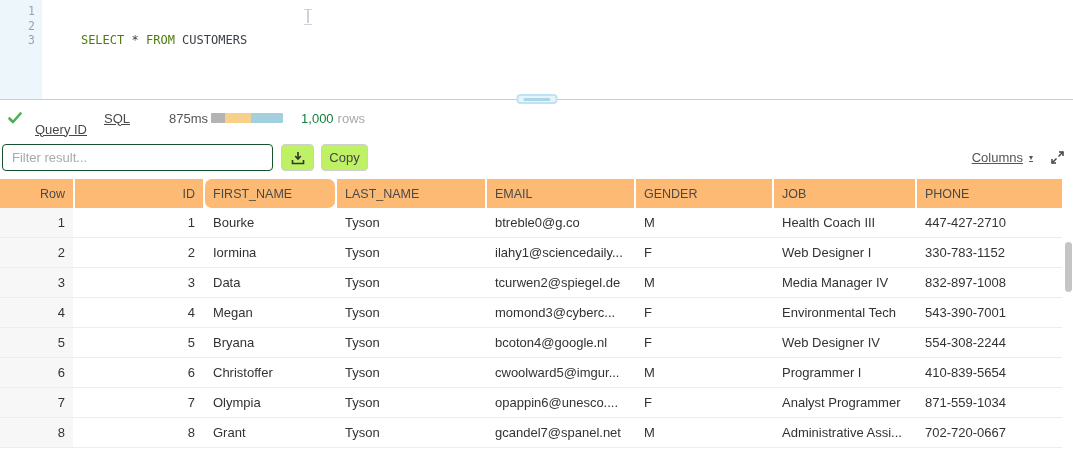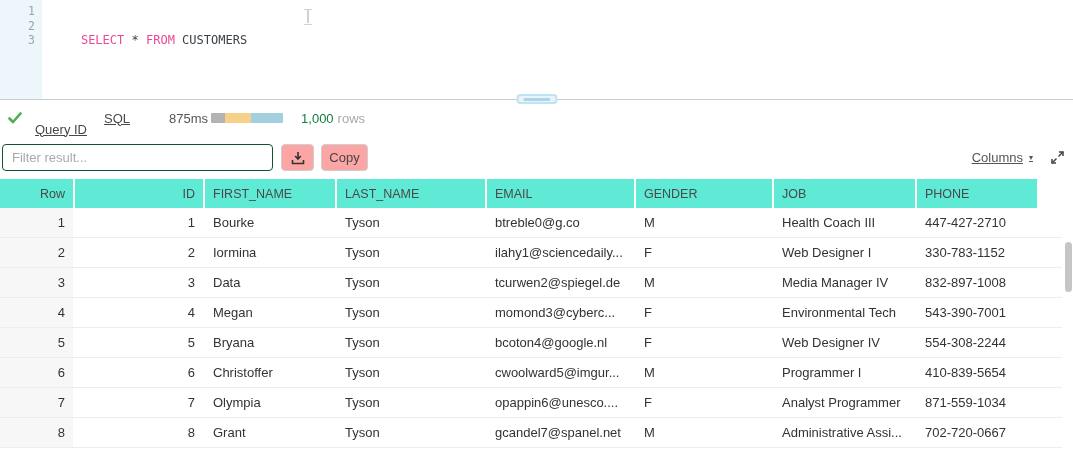--- a/index.html
+++ b/index.html
@@ -8,21 +8,21 @@
   .page { position:relative; width:1073px; height:463px; background:#fff; }
 
   
   .editor { position:relative; height:100px; border-bottom:1px solid #ccc; display:flex; }
   .gutter { width:42px; height:100%; background:#edf6fb; padding-top:4px;
             font-family:"DejaVu Sans Mono", monospace; font-size:11.5px; color:#9aa4ae;
             text-align:right; }
   .gutter .ln { padding-right:7px; line-height:14.5px; }
   .code { padding:4px 0 0 10px; font-family:"DejaVu Sans Mono", monospace;
           font-size:12px; line-height:14.5px; white-space:pre; }
-  .tok.keyword { color:#ec4899; }
+  .tok.keyword { color:#4d7c0f; }
   .tok.plain { color:#3c4149; }
   .ibeam { position:absolute; left:304px; top:9px; width:8px; height:14px; }
   .ibeam:before { content:""; position:absolute; left:3px; top:0; width:1.5px; height:14px; background:#cdd3d8; }
   .ibeam:after  { content:""; position:absolute; left:0; top:0; width:8px; height:14px;
                   border-top:1.5px solid #cdd3d8; border-bottom:1.5px solid #cdd3d8; }
 
   .drag-handle { position:absolute; left:50%; bottom:-5px; transform:translateX(-50%);
                  width:41px; height:10px; background:#e8f4fa; border:2px solid #bfe3f2;
                  border-radius:4px; z-index:3; display:flex; align-items:center; justify-content:center; }
   .drag-handle .bar { width:27px; height:3px; background:#a9d6e8; border-radius:2px; }
@@ -45,44 +45,44 @@
   .pbar { display:flex; height:10px; border-radius:1px; overflow:hidden; }
   .pbar .seg { display:block; height:10px; }
   .rowcount { margin-left:18px; color:#15803d; }
   .rowword { color:#a9a9a9; margin-left:4px; }
 
   
   .toolbar { height:43px; display:flex; align-items:center; padding:0 9px 0 2px; }
   .filter { width:271px; height:27px; border:1px solid #14532d; border-radius:4px;
             padding:0 9px; font-size:13px; color:#333; font-family:"Liberation Sans", sans-serif; }
   .filter::placeholder { color:#a9a9a9; }
-  .btn { height:27px; border:1px solid #cfcfcf; border-radius:4px; background:#fca5a5;
+  .btn { height:27px; border:1px solid #cfcfcf; border-radius:4px; background:#bef264;
          display:flex; align-items:center; justify-content:center; cursor:pointer;
          font-size:13px; color:#444; }
   .btn.dl { width:33px; margin-left:8px; }
   .btn.copy { width:47px; margin-left:7px; }
   .right-tools { margin-left:auto; display:flex; align-items:center; }
   .columns-dd { display:flex; align-items:center; gap:6px; font-size:13px; color:#555; cursor:pointer;text-decoration:underline; }
   .caret { font-size:8px; color:#555; }
   .expand { margin-left:18px; cursor:pointer; display:flex; }
 
   
   .grid { width:1062px; }
   .hrow { display:flex; height:29px; }
-  .hcell { background:#5eead4; color:#4a4a4a; font-size:12.5px; display:flex;
+  .hcell { background:#fdba74; color:#4a4a4a; font-size:12.5px; display:flex;
            align-items:center; padding:0 8px; margin-right:2px; white-space:nowrap;
            overflow:hidden; }
   .hcell:last-child { margin-right:0; }
   .trow { display:flex; height:30px; border-bottom:1px solid #ededed; background:#fff; }
   .cell { font-size:13px; color:#333; display:flex; align-items:center; padding:0 8px;
           margin-right:2px; white-space:nowrap; overflow:hidden; }
   .col0 { width:73px; justify-content:flex-end; }
   .col1 { width:128px; justify-content:flex-end; }
-  .col2 { width:130px; } .col3 { width:148px; } .col4 { width:147px; }
-  .col5 { width:136px; } .col6 { width:141px; } .col7 { width:120px; margin-right:0; }
+  .col2 { width:130px;border-radius:7px; } .col3 { width:148px; } .col4 { width:147px; }
+  .col5 { width:136px; } .col6 { width:141px; } .col7 { width:145px; margin-right:0; }
   .cell.col0 { background:#f7f7f7; }
 
   .vscroll { position:absolute; right:1px; top:242px; width:7px; height:50px;
              background:#c5c5c5; border-radius:4px; }
 
   svg { display:block; }
 </style>
 </head>
 <body>
 

